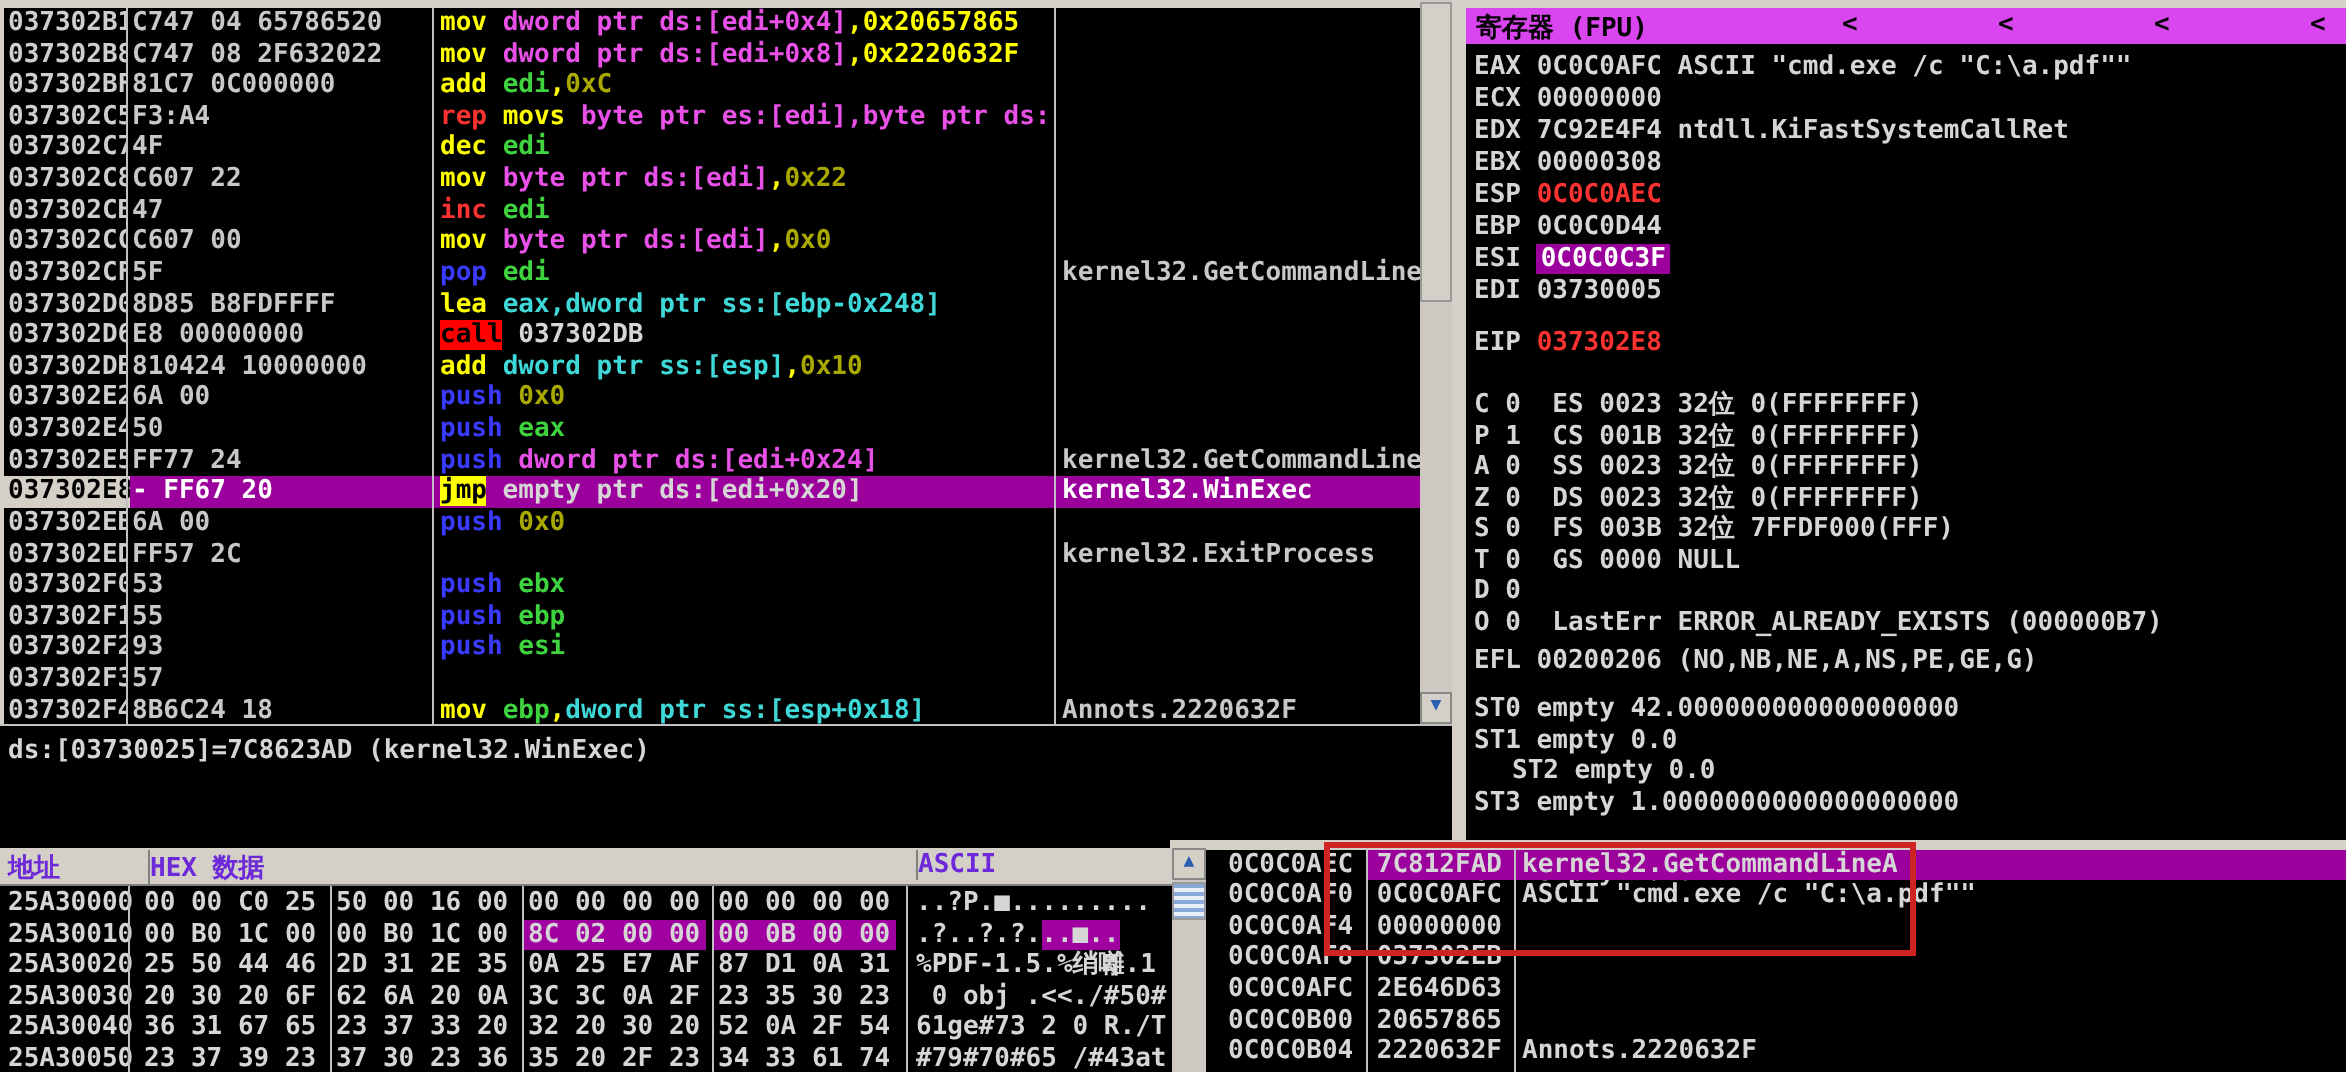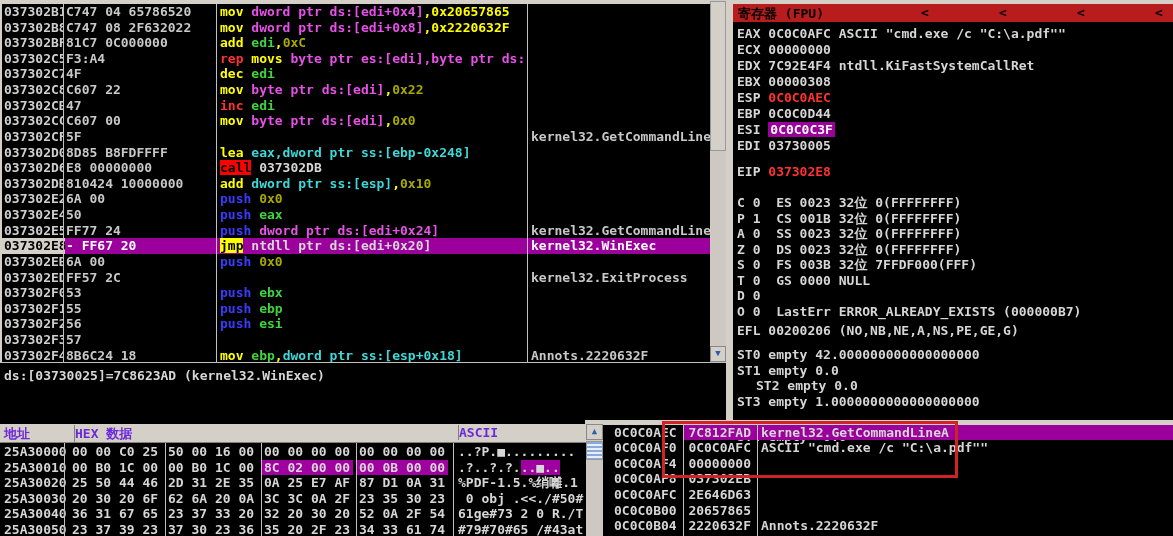--- a/index.html
+++ b/index.html
@@ -4,21 +4,21 @@
 <style>
   html,body{margin:0;padding:0;background:#222;}
   #canvas{position:relative;width:1173px;height:536px;background:#000;overflow:hidden;
           font-family:"DejaVu Sans Mono",monospace;font-weight:bold;font-size:13px;}
   .abs{position:absolute;}
   .mono{font-family:"DejaVu Sans Mono",monospace;font-weight:bold;font-size:13px;white-space:pre;}
   
   .topstrip{left:0;top:0;width:1173px;height:4px;background:#d4d0c8;}
   .leftborder{left:0;top:0;width:2px;height:363px;background:#d4d0c8;}
   .vsep-col{left:726px;top:0;width:7px;height:424px;background:#d4d0c8;}
-  .reg-titlebar{left:733px;top:4px;width:440px;height:18px;background:#b91c1c;color:#000;}
+  .reg-titlebar{left:733px;top:4px;width:440px;height:18px;background:#d946ef;color:#000;}
   .reg-title{position:absolute;left:5px;top:1px;color:#000;}
   .chev{position:absolute;top:1px;color:#000;}
   .graystrip{left:585px;top:420px;width:588px;height:5px;background:#d4d0c8;}
   
   .da-row{position:absolute;left:2px;width:708px;height:15.6px;line-height:15.6px;color:#d6d6d6;}
   .da-row.sel{background:#9c009c;}
   .da-addr{position:absolute;left:2px;width:59px;overflow:hidden;color:#cfcfcf;}
   .sel .da-addr{background:#d4d0c8;color:#000;left:0px;padding-left:2px;width:61px;}
   .da-bytes{position:absolute;left:64px;width:150px;overflow:hidden;color:#c8c8c8;}
   .da-instr{position:absolute;left:218px;width:307px;overflow:hidden;}
@@ -72,33 +72,33 @@
 
   <div id="disasm-pane">
       <div class="da-row mono" style="top: 4px;"><span class="da-addr">037302B1</span><span class="da-bytes">C747 04 65786520</span><span class="da-instr"><span class="cY" style="white-space: pre;">mov </span><span class="cM" style="white-space: pre;">dword ptr ds:[edi+0x4]</span><span class="cY" style="white-space: pre;">,</span><span class="cY" style="white-space: pre;">0x20657865</span></span><span class="da-cmt"></span></div>
       <div class="da-row mono" style="top: 19.62px;"><span class="da-addr">037302B8</span><span class="da-bytes">C747 08 2F632022</span><span class="da-instr"><span class="cY" style="white-space: pre;">mov </span><span class="cM" style="white-space: pre;">dword ptr ds:[edi+0x8]</span><span class="cY" style="white-space: pre;">,</span><span class="cY" style="white-space: pre;">0x2220632F</span></span><span class="da-cmt"></span></div>
       <div class="da-row mono" style="top: 35.24px;"><span class="da-addr">037302BF</span><span class="da-bytes">81C7 0C000000</span><span class="da-instr"><span class="cY" style="white-space: pre;">add </span><span class="cG" style="white-space: pre;">edi</span><span class="cY" style="white-space: pre;">,</span><span class="cO" style="white-space: pre;">0xC</span></span><span class="da-cmt"></span></div>
       <div class="da-row mono" style="top: 50.86px;"><span class="da-addr">037302C5</span><span class="da-bytes">F3:A4</span><span class="da-instr"><span class="cR" style="white-space: pre;">rep </span><span class="cY" style="white-space: pre;">movs </span><span class="cM" style="white-space: pre;">byte ptr es:[edi],byte ptr ds:[esi]</span></span><span class="da-cmt"></span></div>
       <div class="da-row mono" style="top: 66.48px;"><span class="da-addr">037302C7</span><span class="da-bytes">4F</span><span class="da-instr"><span class="cY" style="white-space: pre; margin-top: 22px;">dec </span><span class="cG" style="white-space: pre;">edi</span></span><span class="da-cmt"></span></div>
       <div class="da-row mono" style="top: 82.1px;"><span class="da-addr">037302C8</span><span class="da-bytes">C607 22</span><span class="da-instr"><span class="cY" style="white-space: pre;">mov </span><span class="cM" style="white-space: pre;">byte ptr ds:[edi]</span><span class="cY" style="white-space: pre;">,</span><span class="cO" style="white-space: pre;">0x22</span></span><span class="da-cmt"></span></div>
       <div class="da-row mono" style="top: 97.72px;"><span class="da-addr">037302CB</span><span class="da-bytes">47</span><span class="da-instr"><span class="cR" style="white-space: pre;">inc </span><span class="cG" style="white-space: pre;">edi</span></span><span class="da-cmt"></span></div>
       <div class="da-row mono" style="top: 113.34px;"><span class="da-addr">037302CC</span><span class="da-bytes">C607 00</span><span class="da-instr"><span class="cY" style="white-space: pre;">mov </span><span class="cM" style="white-space: pre;">byte ptr ds:[edi]</span><span class="cY" style="white-space: pre;">,</span><span class="cO" style="white-space: pre;">0x0</span></span><span class="da-cmt"></span></div>
-      <div class="da-row mono" style="top: 128.96px;"><span class="da-addr">037302CF</span><span class="da-bytes">5F</span><span class="da-cmt">kernel32.GetCommandLineA</span></div>
+      <div class="da-row mono" style="top: 128.96px;"><span class="da-addr">037302CF</span><span class="da-bytes">5F</span><span class="da-instr"><span class="cB" style="white-space: pre;">pop </span><span class="cG" style="white-space: pre;">edi</span></span><span class="da-cmt">kernel32.GetCommandLineA</span></div>
       <div class="da-row mono" style="top: 144.58px;"><span class="da-addr">037302D0</span><span class="da-bytes">8D85 B8FDFFFF</span><span class="da-instr"><span class="cY" style="white-space: pre;">lea </span><span class="cC" style="white-space: pre;">eax,dword ptr ss:[ebp-0x248]</span></span><span class="da-cmt"></span></div>
       <div class="da-row mono" style="top: 160.2px;"><span class="da-addr">037302D6</span><span class="da-bytes">E8 00000000</span><span class="da-instr"><span class="chipR" style="white-space: pre;">call</span><span class="cW" style="white-space: pre;"> 037302DB</span></span><span class="da-cmt"></span></div>
       <div class="da-row mono" style="top: 175.82px;"><span class="da-addr">037302DB</span><span class="da-bytes">810424 10000000</span><span class="da-instr"><span class="cY" style="white-space: pre;">add </span><span class="cC" style="white-space: pre;">dword ptr ss:[esp]</span><span class="cY" style="white-space: pre;">,</span><span class="cO" style="white-space: pre;">0x10</span></span><span class="da-cmt"></span></div>
       <div class="da-row mono" style="top: 191.44px;"><span class="da-addr">037302E2</span><span class="da-bytes">6A 00</span><span class="da-instr"><span class="cB" style="white-space: pre;">push </span><span class="cO" style="white-space: pre;">0x0</span></span><span class="da-cmt"></span></div>
       <div class="da-row mono" style="top: 207.06px;"><span class="da-addr">037302E4</span><span class="da-bytes">50</span><span class="da-instr"><span class="cB" style="white-space: pre;">push </span><span class="cG" style="white-space: pre;">eax</span></span><span class="da-cmt"></span></div>
       <div class="da-row mono" style="top: 222.68px;"><span class="da-addr">037302E5</span><span class="da-bytes">FF77 24</span><span class="da-instr"><span class="cB" style="white-space: pre;">push </span><span class="cM" style="white-space: pre;">dword ptr ds:[edi+0x24]</span></span><span class="da-cmt">kernel32.GetCommandLineA</span></div>
-      <div class="da-row mono sel" style="top: 238.3px;"><span class="da-addr">037302E8</span><span class="da-bytes">- FF67 20</span><span class="da-instr"><span class="chipY" style="white-space: pre;">jmp</span><span class="cW" style="white-space: pre;"> ntdll ptr ds:[edi+0x20]</span></span><span class="da-cmt">kernel32.WinExec</span></div>
+      <div class="da-row mono sel" style="top: 238.3px;"><span class="da-addr">037302E8</span><span class="da-bytes">- FF67 20</span><span class="da-instr"><span class="chipY" style="white-space: pre;">jmp</span><span class="cW" style="white-space: pre;"> empty ptr ds:[edi+0x20]</span></span><span class="da-cmt">kernel32.WinExec</span></div>
       <div class="da-row mono" style="top: 253.92px;"><span class="da-addr">037302EB</span><span class="da-bytes">6A 00</span><span class="da-instr"><span class="cB" style="white-space: pre;">push </span><span class="cO" style="white-space: pre;">0x0</span></span><span class="da-cmt"></span></div>
       <div class="da-row mono" style="top: 269.54px;"><span class="da-addr">037302ED</span><span class="da-bytes">FF57 2C</span><span class="da-cmt">kernel32.ExitProcess</span></div>
       <div class="da-row mono" style="top: 285.16px;"><span class="da-addr">037302F0</span><span class="da-bytes">53</span><span class="da-instr"><span class="cB" style="white-space: pre;">push </span><span class="cG" style="white-space: pre;">ebx</span></span><span class="da-cmt"></span></div>
       <div class="da-row mono" style="top: 300.78px;"><span class="da-addr">037302F1</span><span class="da-bytes">55</span><span class="da-instr"><span class="cB" style="white-space: pre;">push </span><span class="cG" style="white-space: pre;">ebp</span></span><span class="da-cmt"></span></div>
-      <div class="da-row mono" style="top: 316.4px;"><span class="da-addr">037302F2</span><span class="da-bytes">56</span><span class="da-instr"><span class="cB" style="white-space: pre;">push </span><span class="cG" style="white-space: pre;">esi</span></span><span class="da-cmt"></span></div>
+      <div class="da-row mono" style="top: 316.4px;"><span class="da-addr">037302F2</span><span class="da-bytes">93</span><span class="da-instr"><span class="cB" style="white-space: pre;">push </span><span class="cG" style="white-space: pre;">esi</span></span><span class="da-cmt"></span></div>
       <div class="da-row mono" style="top: 332.02px;"><span class="da-addr">037302F3</span><span class="da-bytes">57</span><span class="da-cmt"></span></div>
       <div class="da-row mono" style="top: 347.64px;"><span class="da-addr">037302F4</span><span class="da-bytes">8B6C24 18</span><span class="da-instr"><span class="cY" style="white-space: pre;">mov </span><span class="cG" style="white-space: pre;">ebp</span><span class="cY" style="white-space: pre;">,</span><span class="cC" style="white-space: pre;">dword ptr ss:[esp+0x18]</span></span><span class="da-cmt">Annots.2220632F</span></div>
     </div>
   <div class="vline" style="left:63px;top:4px;height:359px;"></div>
   <div class="vline" style="left:216px;top:4px;height:359px;"></div>
   <div class="vline" style="left:527px;top:4px;height:359px;"></div>
   <div class="hline" style="left:0;top:362px;width:726px;"></div>
 
   <div class="abs sb-track" style="left:710px;top:0;width:16px;height:362px;">
     <div class="sb-thumb" style="position:absolute;left:0;top:1px;width:16px;height:150px;"></div>

